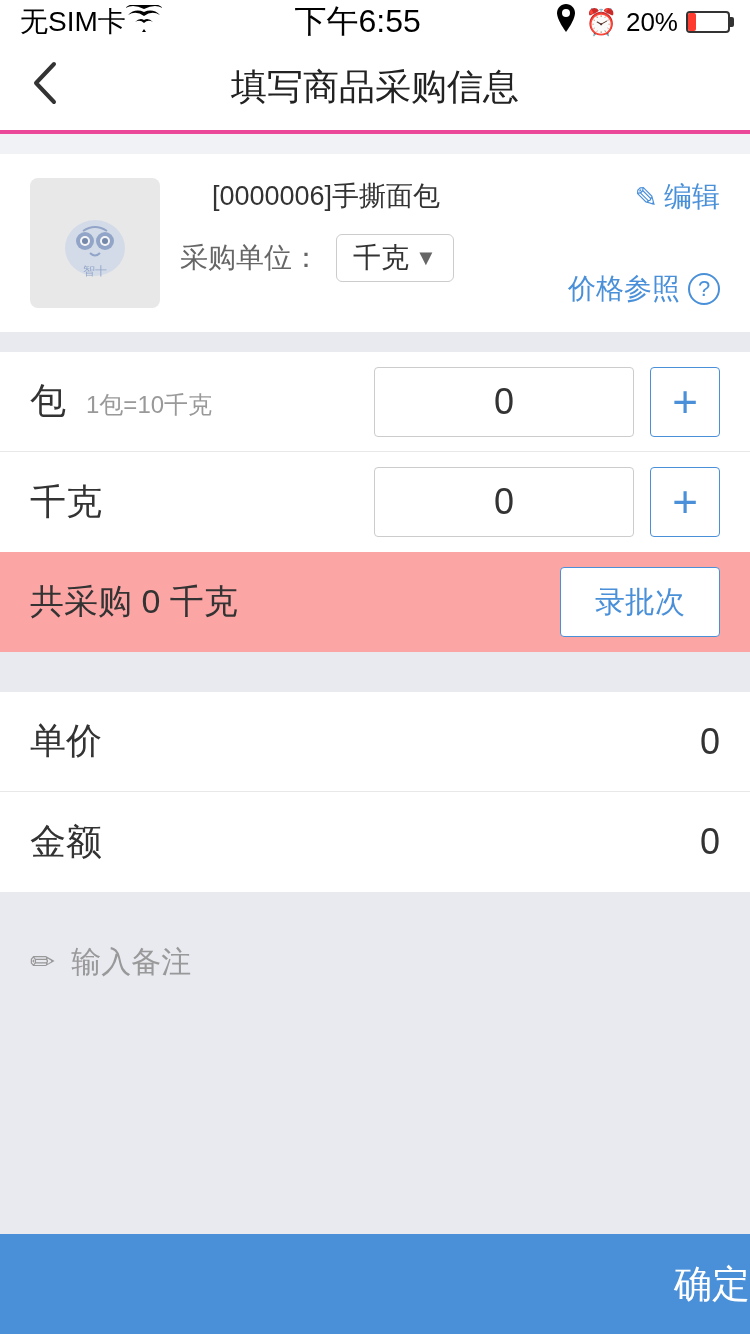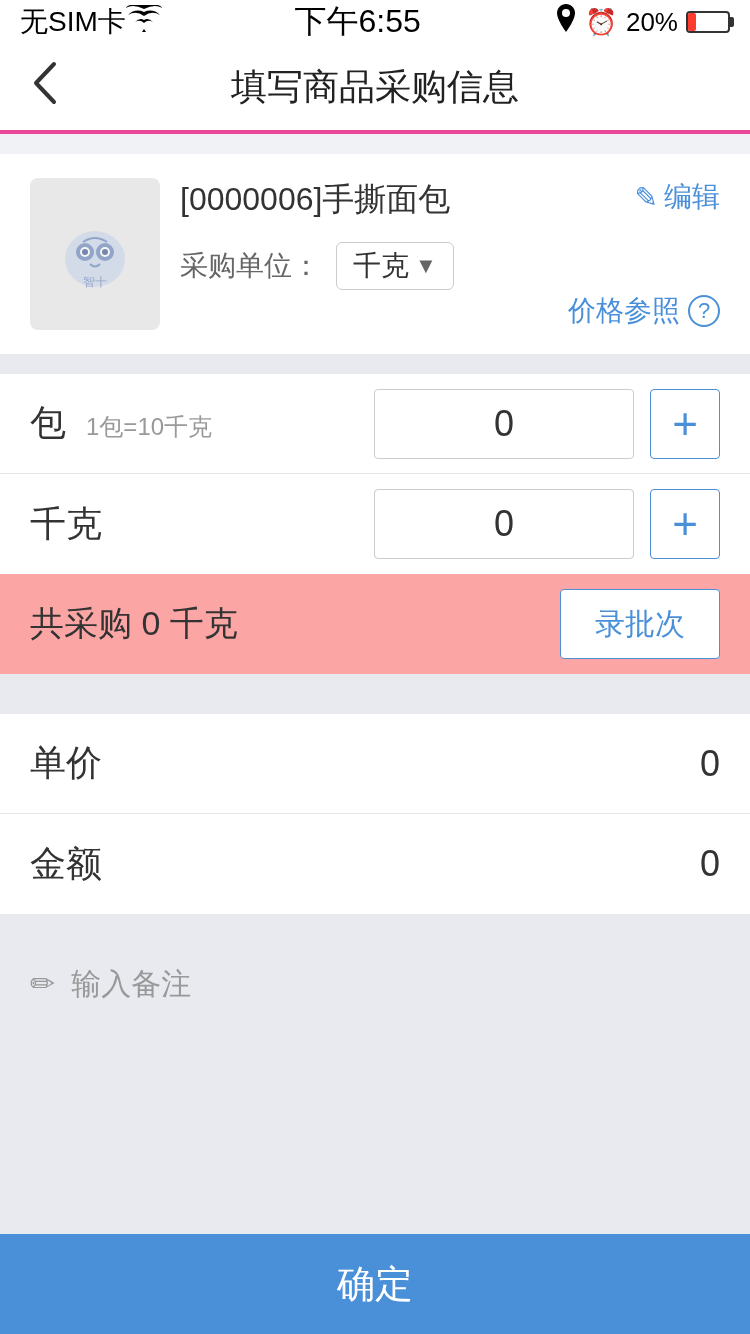--- a/index.html
+++ b/index.html
@@ -86,41 +86,42 @@
       background: #fff;
       margin-top: 20px;
       padding: 24px 30px;
       display: flex;
       align-items: flex-start;
       gap: 20px;
       position: relative;
     }
     .product-image {
       width: 130px;
-      height: 152px;
+      height: 130px;
       background: #e8e8e8;
       border-radius: 8px;
       display: flex;
       align-items: center;
       justify-content: center;
       flex-shrink: 0;
     }
     .owl-icon {
       width: 80px;
       height: 80px;
       opacity: 0.6;
     }
     .product-info {
       flex: 1;
     }
     .product-name {
-      font-size: 32px;
+      font-size: 27px;
       color: #333;
       font-weight: 400;
       margin-bottom: 20px;
+      margin-left: 32px;
     }
     .unit-row {
       display: flex;
       align-items: center;
       gap: 16px;
     }
     .unit-label {
       font-size: 28px;
       color: #666;
     }
@@ -313,21 +314,21 @@
       position: fixed;
       bottom: 0;
       left: 0;
       width: 750px;
       height: 100px;
       background: #4a90d9;
       color: #fff;
       font-size: 38px;
       display: flex;
       align-items: center;
-      justify-content: center;
+      justify-content: flex-end;
       cursor: pointer;
       border: none;
     }
 
     
     .main-content {
       padding-bottom: 100px;
       background: #e8eaf0;
     }
   </style>

